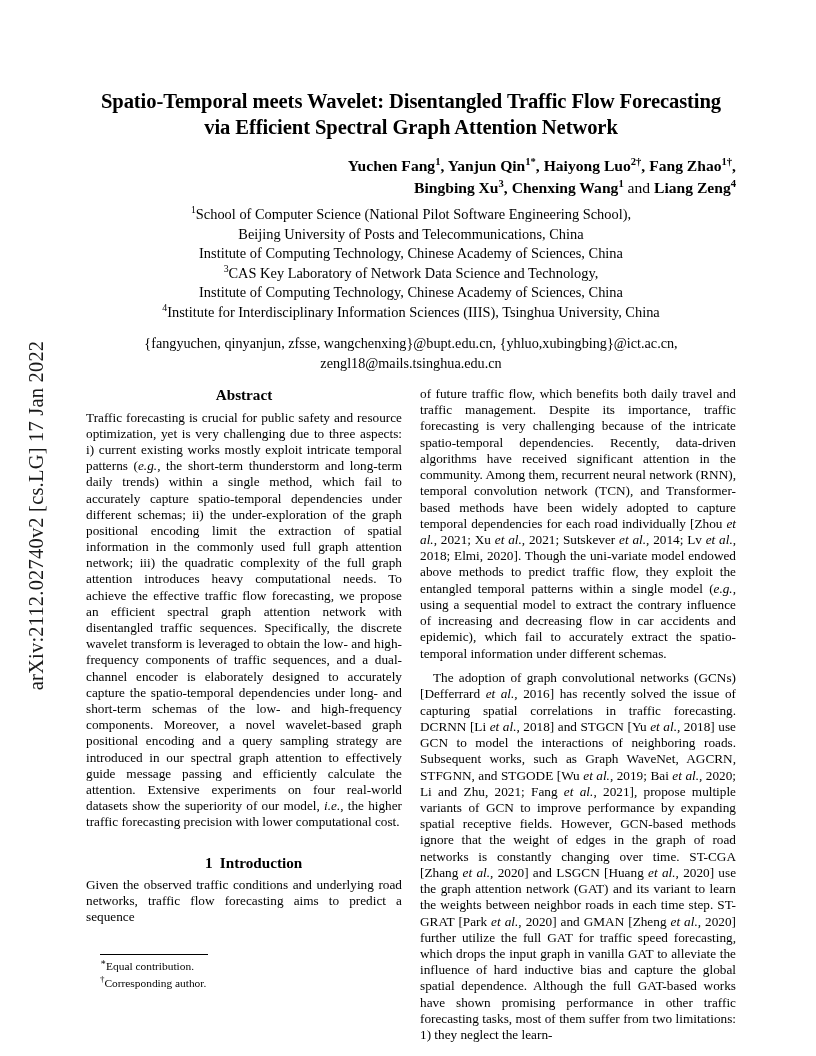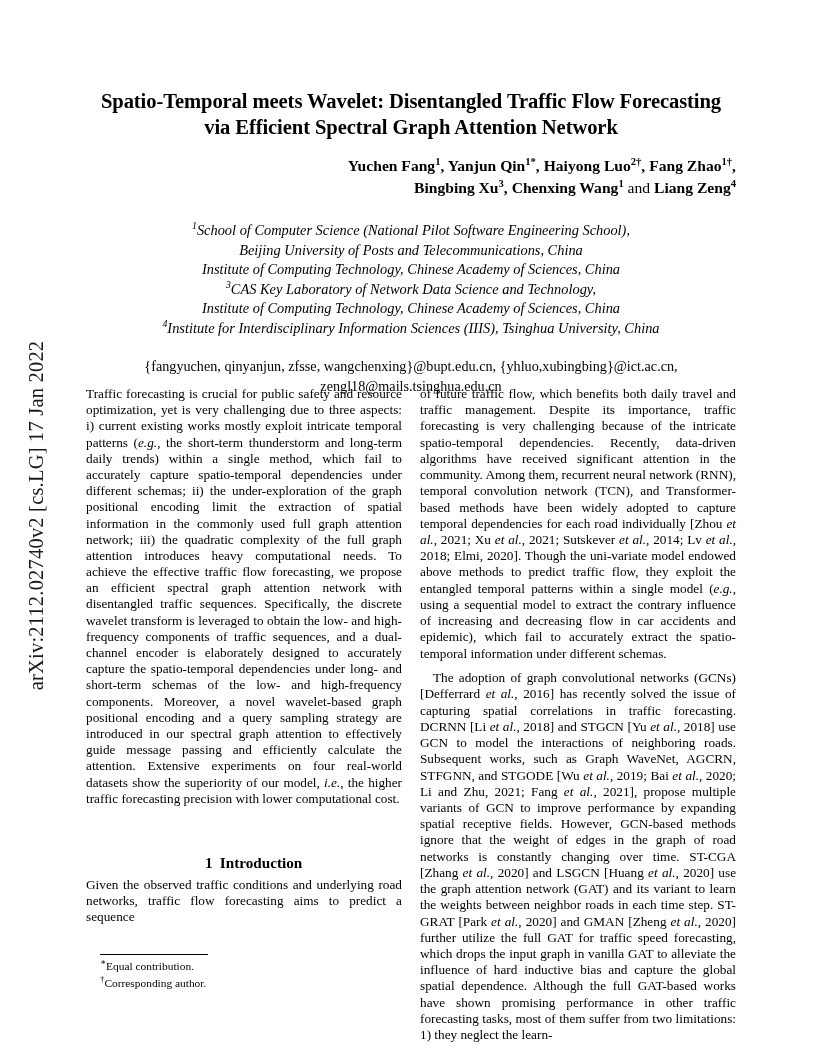--- a/index.html
+++ b/index.html
@@ -65,28 +65,27 @@
     margin-top: 14px;
     font-size: 15.6px;
     font-weight: bold;
     line-height: 1.42;
   }
   #authors .sep { font-weight: bold; }
   #authors .conj { font-weight: normal; }
 
   #affiliations {
     text-align: center;
-    margin-top: 22px;
+    margin-top: 6px;
     font-size: 14.4px;
     line-height: 1.36;
-    font-style: italic;
   }
   #emails {
     text-align: center;
-    margin-top: 19px;
+    margin-top: 12px;
     font-size: 14.2px;
     line-height: 1.36;
   }
 
   sup { font-size: 0.68em; vertical-align: super; line-height: 0; }
 
   
   #columns {
     position: absolute;
     top: 386px;
@@ -191,20 +190,21 @@
     <div id="emails">
       <div>{fangyuchen, qinyanjun, zfsse, wangchenxing}@bupt.edu.cn, {yhluo,xubingbing}@ict.ac.cn,</div>
       <div>zengl18@mails.tsinghua.edu.cn</div>
     </div>
   </div>
 
   <div id="columns">
 
     <div class="col" id="abstract-col">
       <div class="col-inner">
+        <h2 class="section-head">Abstract</h2>
         <p class="para">Traffic forecasting is crucial for public safety and resource optimization, yet is very challenging due to three aspects: i) current existing works mostly exploit intricate temporal patterns (<em class="it">e.g.</em>, the short-term thunderstorm and long-term daily trends) within a single method, which fail to accurately capture spatio-temporal dependencies under different schemas; ii) the under-exploration of the graph positional encoding limit the extraction of spatial information in the commonly used full graph attention network; iii) the quadratic complexity of the full graph attention introduces heavy computational needs. To achieve the effective traffic flow forecasting, we propose an efficient spectral graph attention network with disentangled traffic sequences. Specifically, the discrete wavelet transform is leveraged to obtain the low- and high-frequency components of traffic sequences, and a dual-channel encoder is elaborately designed to accurately capture the spatio-temporal dependencies under long- and short-term schemas of the low- and high-frequency components. Moreover, a novel wavelet-based graph positional encoding and a query sampling strategy are introduced in our spectral graph attention to effectively guide message passing and efficiently calculate the attention. Extensive experiments on four real-world datasets show the superiority of our model, <em class="it">i.e.</em>, the higher traffic forecasting precision with lower computational cost.</p>
       </div>
 
       <div id="intro-block">
         <div class="col-inner">
           <h2 class="sec-num">
             <span class="num">1</span><span>Introduction</span>
           </h2>
           <p class="para">Given the observed traffic conditions and underlying road networks, traffic flow forecasting aims to predict a sequence</p>
         </div>

